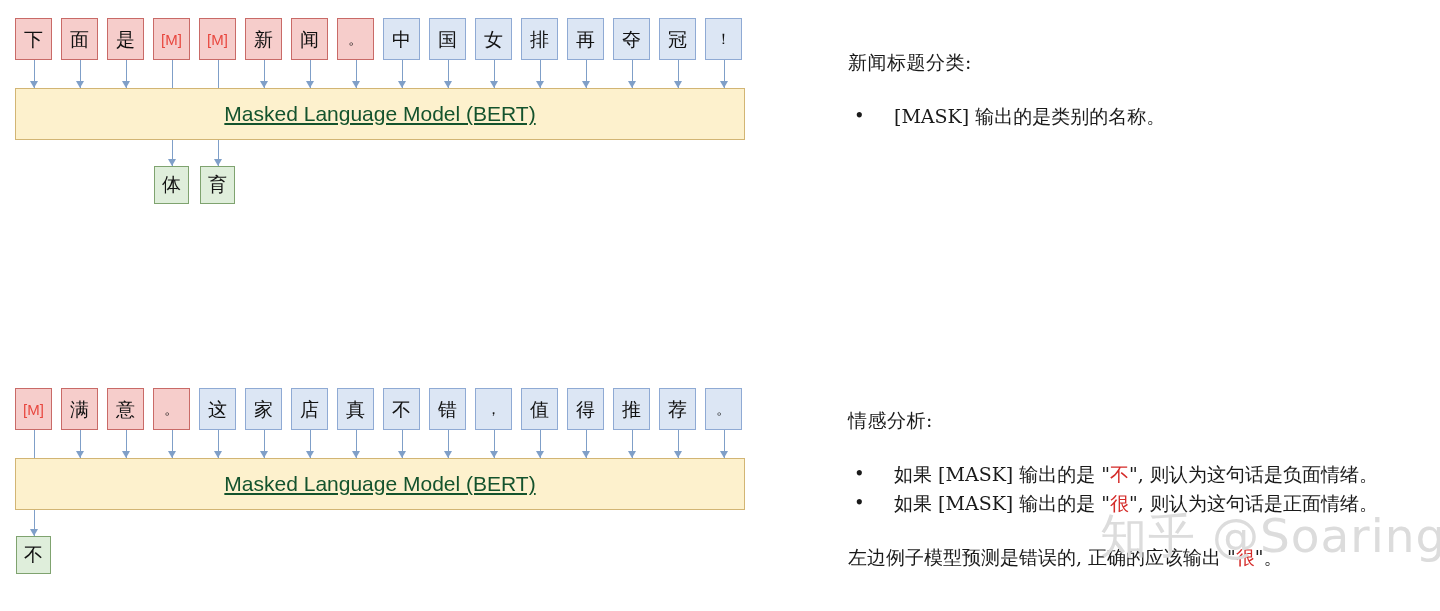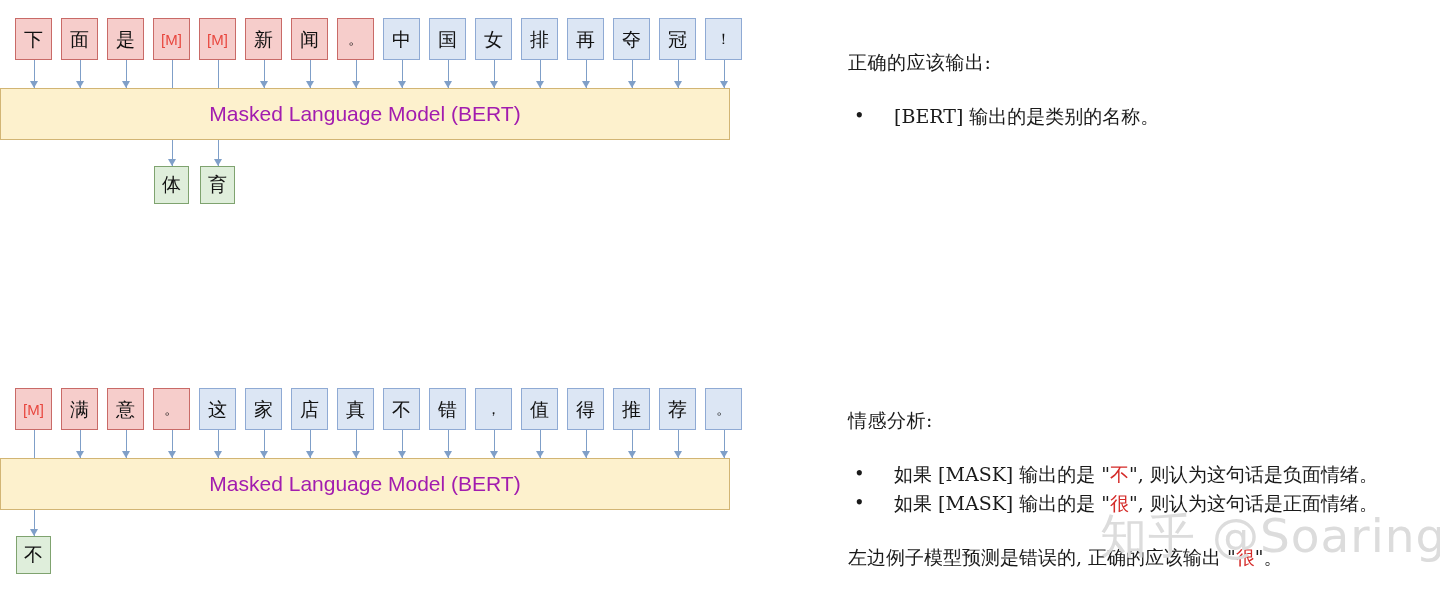--- a/index.html
+++ b/index.html
@@ -80,31 +80,33 @@
     width: 0;
     height: 0;
     border-left: 4.5px solid transparent;
     border-right: 4.5px solid transparent;
     border-top: 7px solid #7f9fc8;
     top: 21px;
     margin-left: -4px;
   }
 
   .model-bar {
+    margin-left: 15px;
     width: 730px;
     height: 52px;
     box-sizing: border-box;
     background: #fdf1cd;
     border: 1px solid #d2b574;
     display: flex;
     align-items: center;
     justify-content: center;
     font-size: 21px;
-    color: #a21caf;
+    color: #14532d;
     font-family: "Liberation Sans", "DejaVu Sans", sans-serif;
+    text-decoration: underline;
   }
 
   .out-connectors {
     position: relative;
     height: 26px;
     margin-left: 15px;
   }
   .out-conn {
     position: absolute;
     top: 0;
@@ -318,23 +320,23 @@
   <div class="out-connectors">
       <div class="out-conn" style="left: 18.5px;"></div>
       <div class="out-arrowhead" style="left: 18.5px;"></div>
     </div>
   <div class="out-row">
       <div class="out-token" style="left: 1px;">不</div>
     </div>
 </div>
 
 <div class="notes" id="notes-top">
-  <div class="notes-title">正确的应该输出:</div>
+  <div class="notes-title">新闻标题分类:</div>
   <ul class="bullet-list">
-      <li class="bullet-item"><span>[BERT] 输出的是类别的名称。</span></li>
+      <li class="bullet-item"><span>[MASK] 输出的是类别的名称。</span></li>
     </ul>
 </div>
 
 <div class="notes" id="notes-bottom">
   <div class="notes-title">情感分析:</div>
   <ul class="bullet-list">
       <li class="bullet-item"><span>如果 [MASK] 输出的是 "</span><span class="hl-red">不</span><span>", 则认为这句话是负面情绪。</span></li>
       <li class="bullet-item"><span>如果 [MASK] 输出的是 "</span><span class="hl-red">很</span><span>", 则认为这句话是正面情绪。</span></li>
     </ul>
   <div class="notes-summary"><span>左边例子模型预测是错误的, 正确的应该输出 "</span><span class="hl-red">很</span><span>"。</span></div>

